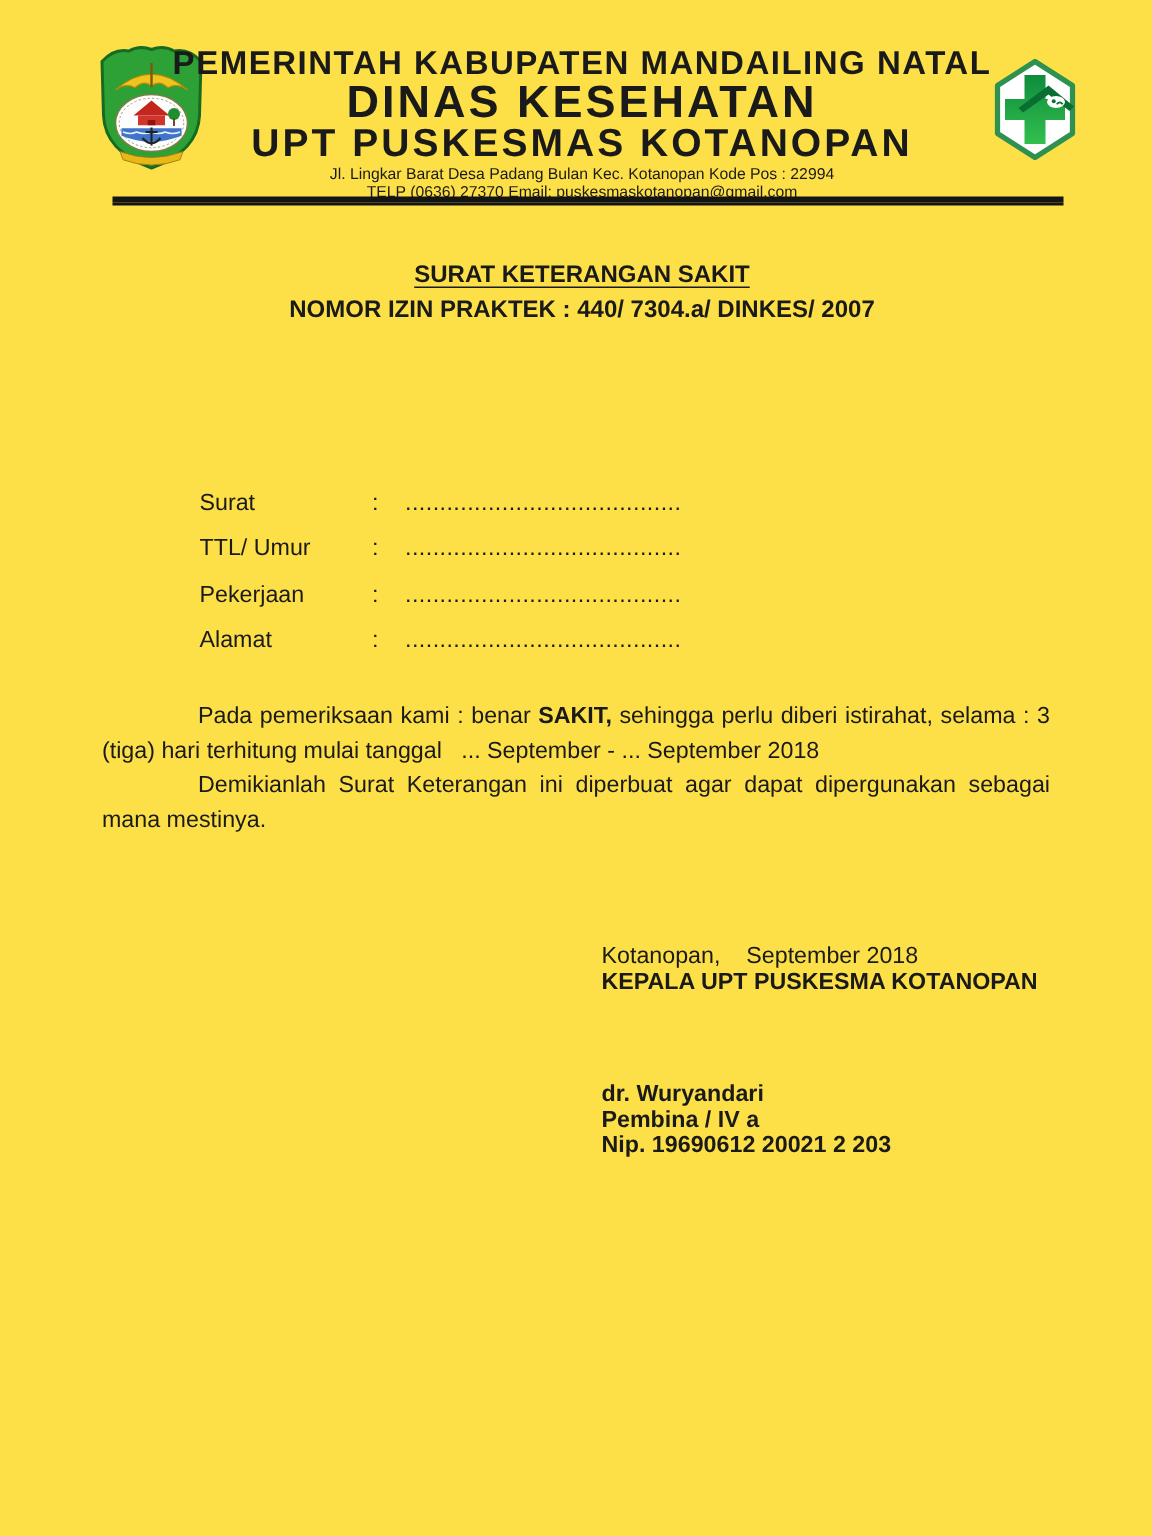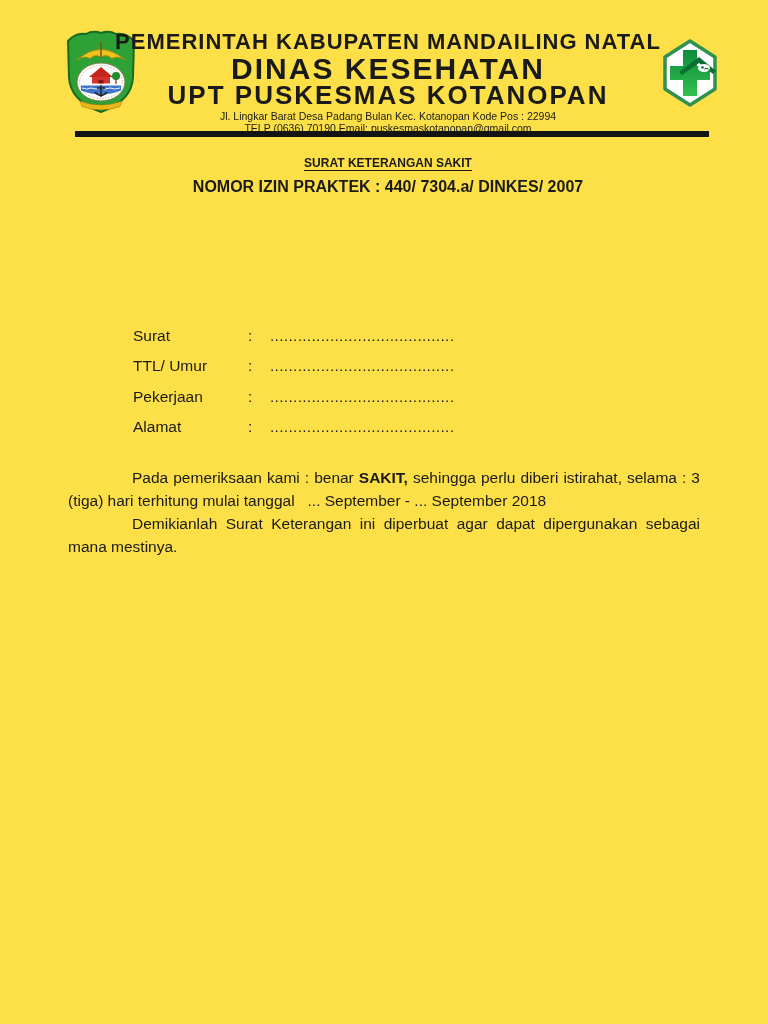--- a/index.html
+++ b/index.html
@@ -17,22 +17,22 @@
   .lh2 { font-size:30px; font-weight:bold; letter-spacing:2px;  line-height:27px; white-space:nowrap; }
   .lh3 { font-size:26px; font-weight:bold; letter-spacing:2px;  line-height:27px; white-space:nowrap; }
   .lhaddr { font-size:10.5px; line-height:11.5px; margin-top:2px; }
   .lhtel  { font-size:10.5px; line-height:11.5px; }
   .rule {
     position:absolute; left:75px; top:131px; width:634px; height:1px;
     border-top:4px solid #141414; border-bottom:2px solid #141414;
   }
   
   .doc-title { position:absolute; left:68px; top:152px; width:640px; text-align:center; }
-  .doc-title .t1 { font-size:12px; font-weight:bold; line-height:23px;
-                   text-decoration:underline; text-underline-offset:3px; }
+  .doc-title .t1 { font-size:16px; font-weight:bold; line-height:23px;
+                   text-decoration:underline; text-underline-offset:3px;margin-top:20px; }
   .doc-title .t2 { font-size:16px; font-weight:bold; line-height:23px; }
   
   .para {
     position:absolute; left:68px; width:632px;
     font-size:15.5px; line-height:23.2px; text-align:justify;
     text-indent:64px; white-space:pre-wrap;
   }
   .p1 { top:229px; }
   .p2 { top:466px; }
   .p3 { top:512px; }
@@ -88,21 +88,21 @@
       <circle cx="40.5" cy="28.5" r="1.3" fill="#0a6e31"></circle>
       <path d="M42.5,30.5 q2,-2.5 4,0" fill="none" stroke="#0a6e31" stroke-width="1.2"></path>
     </svg>
   </div>
 
   <div class="letterhead">
     <div class="lh1">PEMERINTAH KABUPATEN MANDAILING NATAL</div>
     <div class="lh2">DINAS KESEHATAN</div>
     <div class="lh3">UPT PUSKESMAS KOTANOPAN</div>
     <div class="lhaddr">Jl. Lingkar Barat Desa Padang Bulan Kec. Kotanopan Kode Pos : 22994</div>
-    <div class="lhtel">TELP (0636) 70190 Email: puskesmaskotanopan@gmail.com</div>
+    <div class="lhtel">TELP (0636) 27370 Email: puskesmaskotanopan@gmail.com</div>
   </div>
 
   <div class="rule"></div>
 
   <div class="doc-title">
     <div class="t1">SURAT KETERANGAN SAKIT</div>
     <div class="t2">NOMOR IZIN PRAKTEK : 440/ 7304.a/ DINKES/ 2007</div>
   </div>
 
 
@@ -126,14 +126,22 @@
       <span class="flabel">Alamat</span>
       <span class="fcolon">:</span>
       <span class="fdots">........................................</span>
     </div>
   </div>
 
   <div class="para p2"><span>Pada pemeriksaan kami : benar </span><span class="bold">SAKIT,</span><span> sehingga perlu diberi istirahat, selama : 3 (tiga) hari terhitung mulai tanggal   ... September - ... September 2018</span></div>
 
   <div class="para p3">Demikianlah Surat Keterangan ini diperbuat agar dapat dipergunakan sebagai mana mestinya.</div>
 
+  <div class="sig">
+    <div class="pre">Kotanopan,    September 2018</div>
+    <div class="b">KEPALA UPT PUSKESMA KOTANOPAN</div>
+    <div class="sp"></div>
+    <div class="b">dr. Wuryandari</div>
+    <div class="b">Pembina / IV a</div>
+    <div class="b">Nip. 19690612 20021 2 203</div>
+  </div>
 
 </div>
 
 </body></html>

